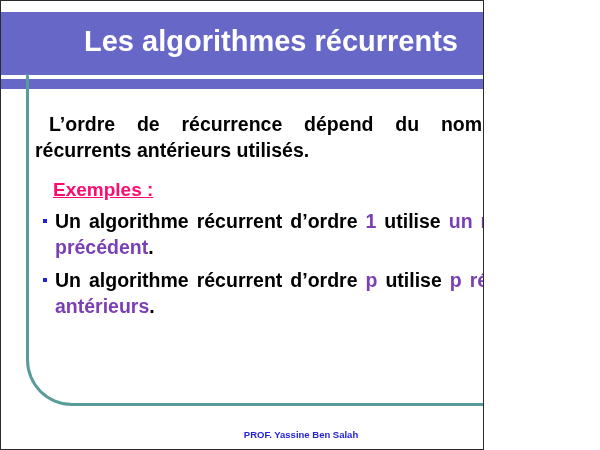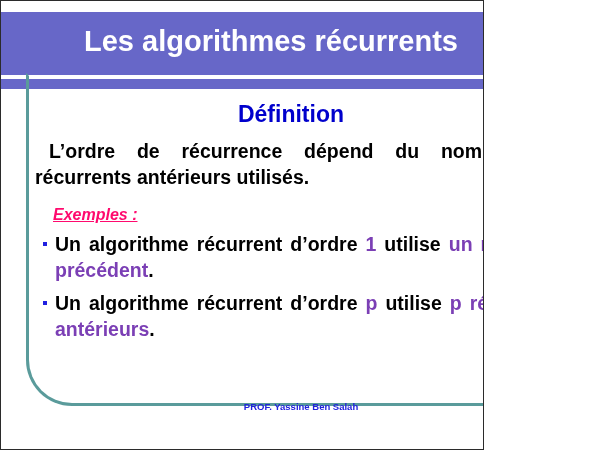--- a/index.html
+++ b/index.html
@@ -95,23 +95,22 @@
     text-indent: 14px;
   }
   .para-2 { margin-top: 11px; }
 
   .blue   { color: #2020e0; }
   .violet { color: #7b3fb5; }
   .black  { color: #000000; }
 
   .examples {
     margin: 9px 0 4px 18px;
-    font-size: 16px;
-    font-weight: bold;
-    font-style: italic;
+    font-size: 19px;
+    font-weight: bold;
     color: #ff0a6e;
     text-decoration: underline;
     display: inline-block;
   }
 
   .bullets {
     list-style: none;
     margin: 4px 0 0 0;
     padding: 0;
   }
@@ -143,21 +142,21 @@
     text-align: justify;
     text-align-last: left;
     line-height: 1.33;
     padding-right: 14px;
   }
 
   
   .footer {
     position: absolute;
     left: 0;
-    top: 400px;
+    top: 428px;
     width: 600px;
     text-align: center;
     color: #2222dd;
     font-size: 9.5px;
     font-weight: bold;
   }
 </style>
 </head>
 <body>
 
@@ -165,21 +164,20 @@
 
   <div class="title-bar">
     <div class="title-text">Les algorithmes récurrents</div>
     <div class="title-rule"></div>
   </div>
 
   <div class="frame"></div>
 
   <div class="content">
 
-    <div class="heading">Définition</div>
 
 
     <p class="para para-2">L’ordre de récurrence dépend du nombre de récurrents antérieurs utilisés.</p>
 
     <div>
       <span class="examples">Exemples :</span>
     </div>
 
     <ul class="bullets">
 

